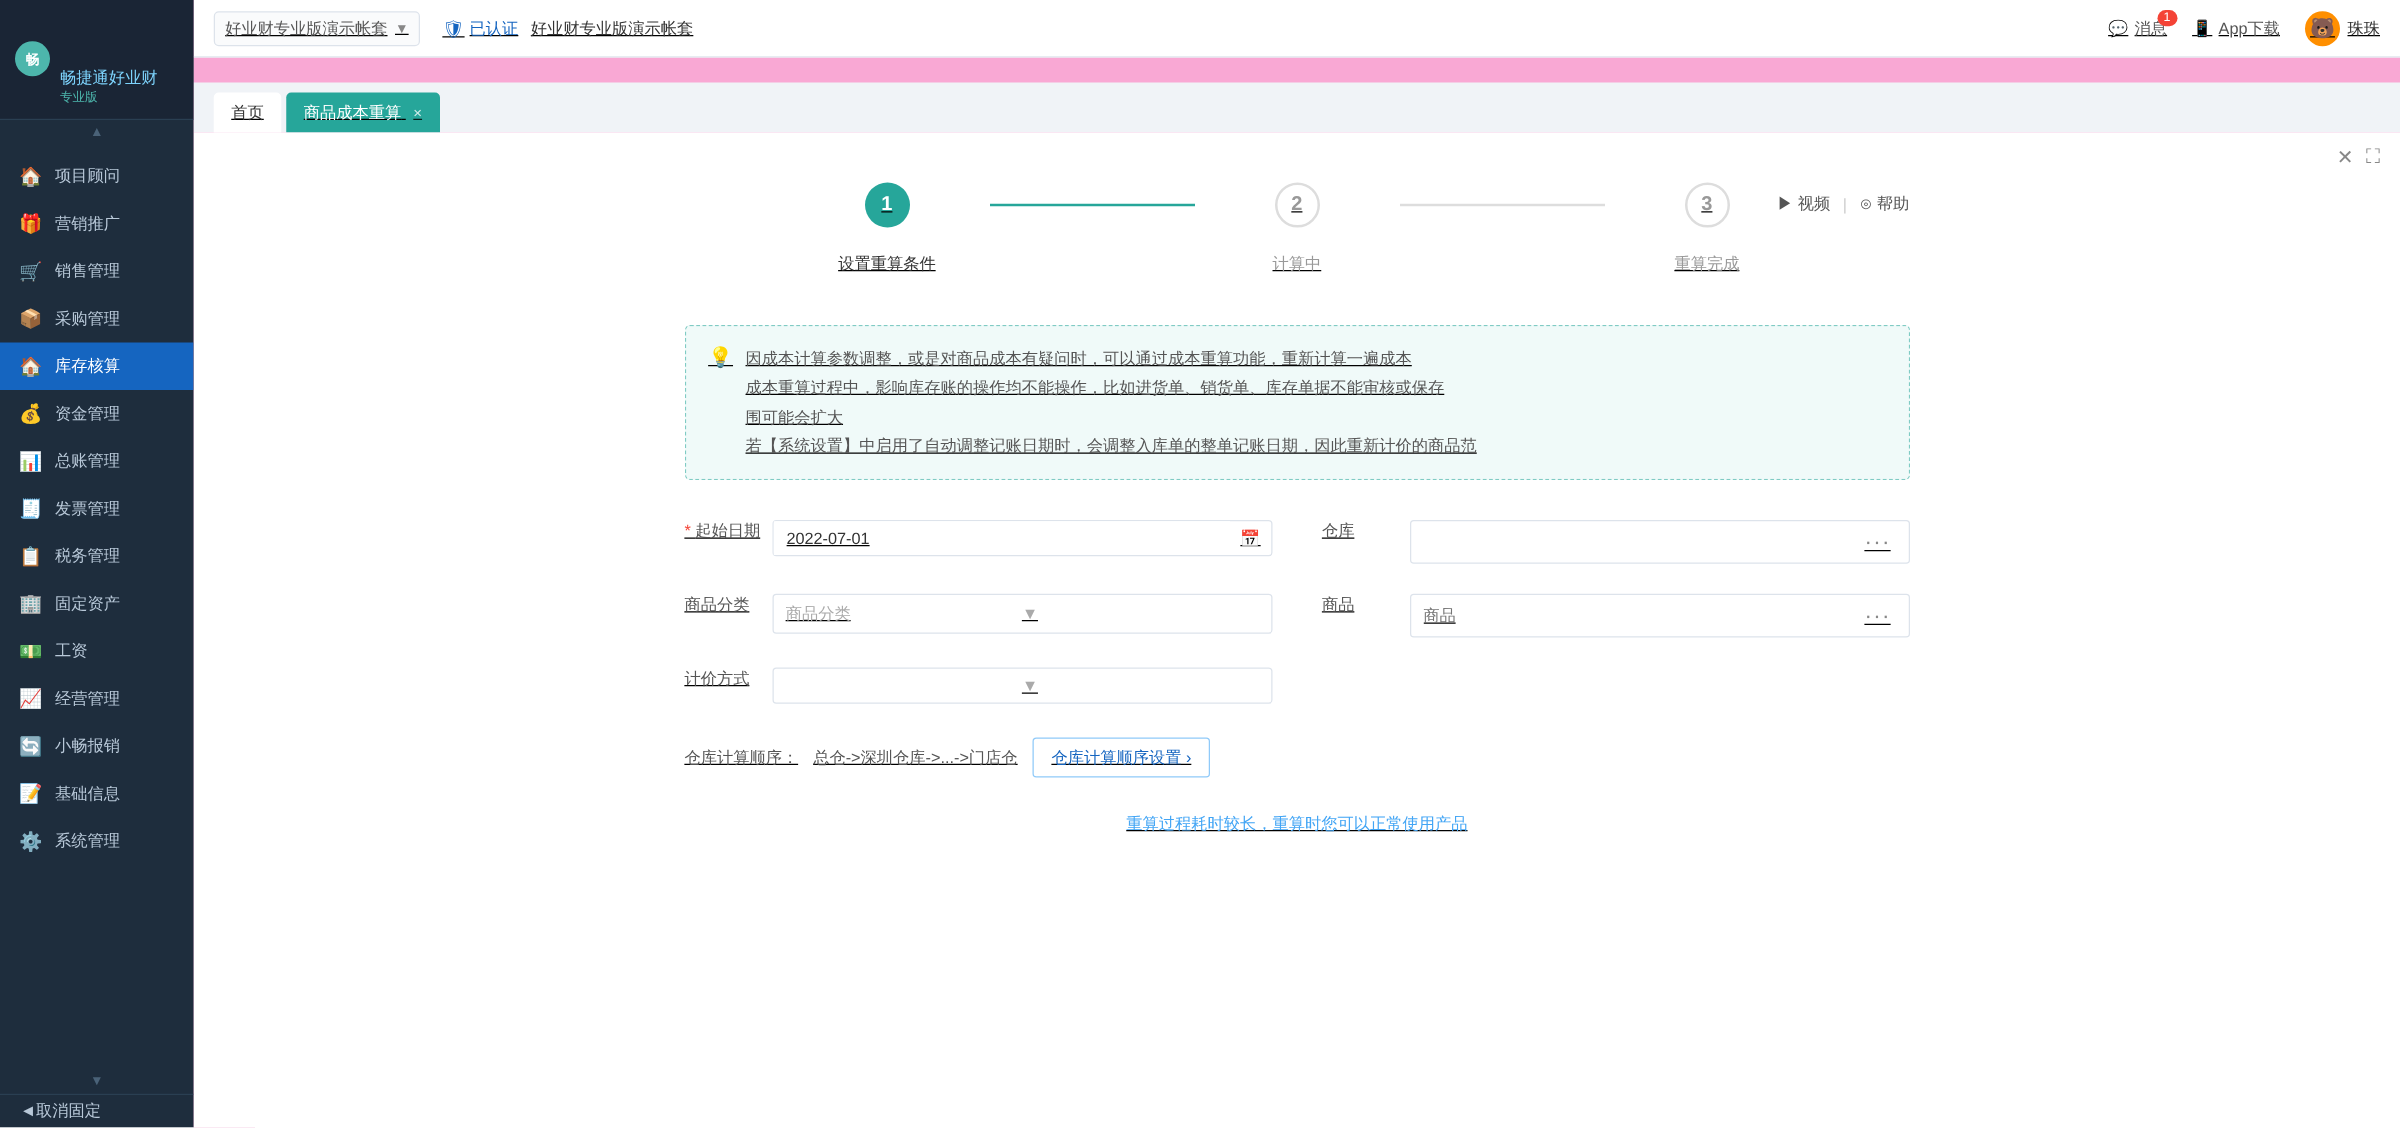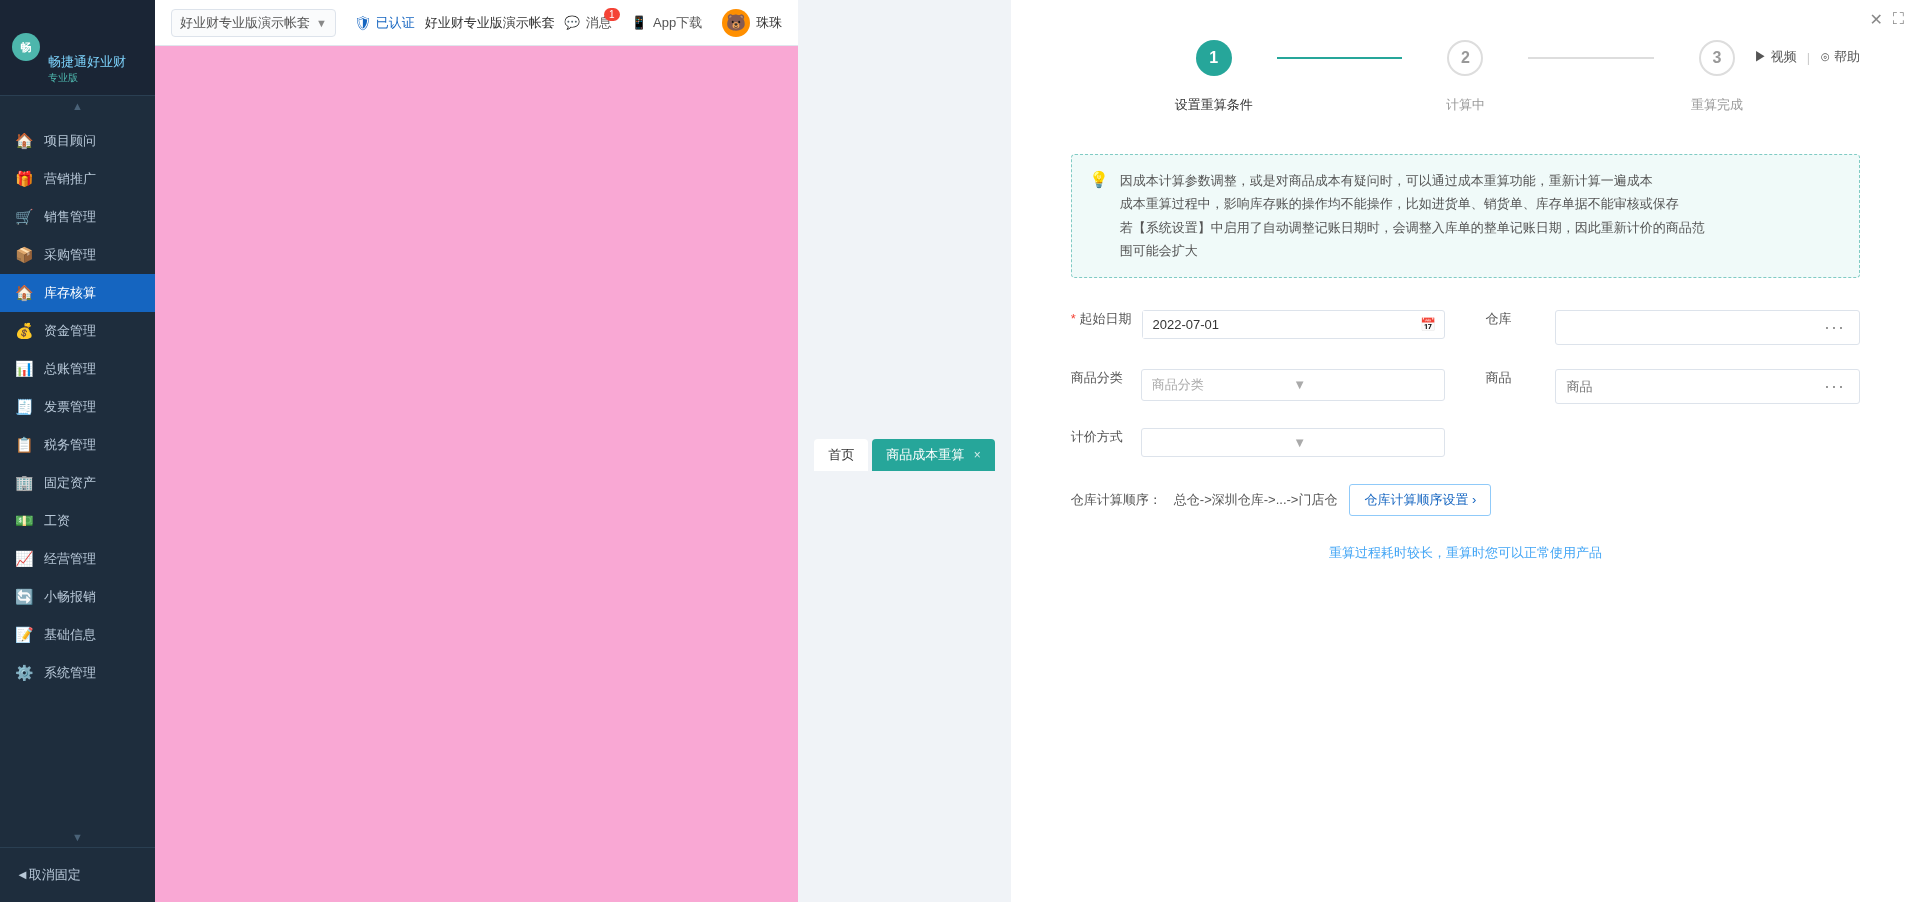--- a/index.html
+++ b/index.html
@@ -68,37 +68,38 @@
     .nav-item .nav-icon {
       width: 18px;
       height: 18px;
       display: flex;
       align-items: center;
       justify-content: center;
       font-size: 15px;
       flex-shrink: 0;
     }
     .sidebar-footer {
-      padding: 18px 16px;
+      padding: 4px 16px;
       border-top: 1px solid #2a3f52;
       display: flex;
       align-items: center;
       gap: 8px;
       color: #b8c8d8;
       font-size: 13px;
       cursor: pointer;
     }
 
     
     .main-area {
       flex: 1;
       display: flex;
-      flex-direction: row;
+      flex-direction: column;
       background: #f9a8d4;
       overflow: hidden;
+      text-decoration: underline;
     }
 
     
     .topbar {
       background: #ffffff;
       border-bottom: 1px solid #e0e6ed;
       display: flex;
       align-items: center;
       padding: 0 16px;
       height: 46px;
@@ -170,20 +171,21 @@
       font-size: 16px;
     }
 
     
     .tab-bar {
       background: #f0f3f7;
       display: flex;
       align-items: center;
       padding: 8px 16px 0;
       gap: 4px;
+      margin-top: 20px;
     }
     .tab {
       padding: 7px 14px;
       border-radius: 4px 4px 0 0;
       font-size: 13px;
       cursor: pointer;
       color: #555;
       background: transparent;
     }
     .tab.active {
@@ -557,22 +559,22 @@
           <span style="color:#ccc;">|</span>
           <span style="color:#555;font-size:13px;cursor:pointer;">⊙ 帮助</span>
         </div>
       </div>
 
       <div class="info-box">
         <span class="info-icon">💡</span>
         <div class="info-text">
           <div>因成本计算参数调整，或是对商品成本有疑问时，可以通过成本重算功能，重新计算一遍成本</div>
           <div>成本重算过程中，影响库存账的操作均不能操作，比如进货单、销货单、库存单据不能审核或保存</div>
+          <div>围可能会扩大</div>
           <div>若【系统设置】中启用了自动调整记账日期时，会调整入库单的整单记账日期，因此重新计价的商品范</div>
-          <div>围可能会扩大</div>
         </div>
       </div>
 
       <div class="form-grid">
 
         <div class="form-row">
           <span class="form-label required">起始日期</span>
           <div class="input-with-icon">
             <input type="text" value="2022-07-01" style="border: none; outline: none; padding: 6px 10px; font-size: 13px; color: rgb(51, 51, 51); flex: 1 1 0%;">
             <span class="input-icon" style="color:#1565c0;padding:6px 8px;cursor:pointer;">📅</span>

